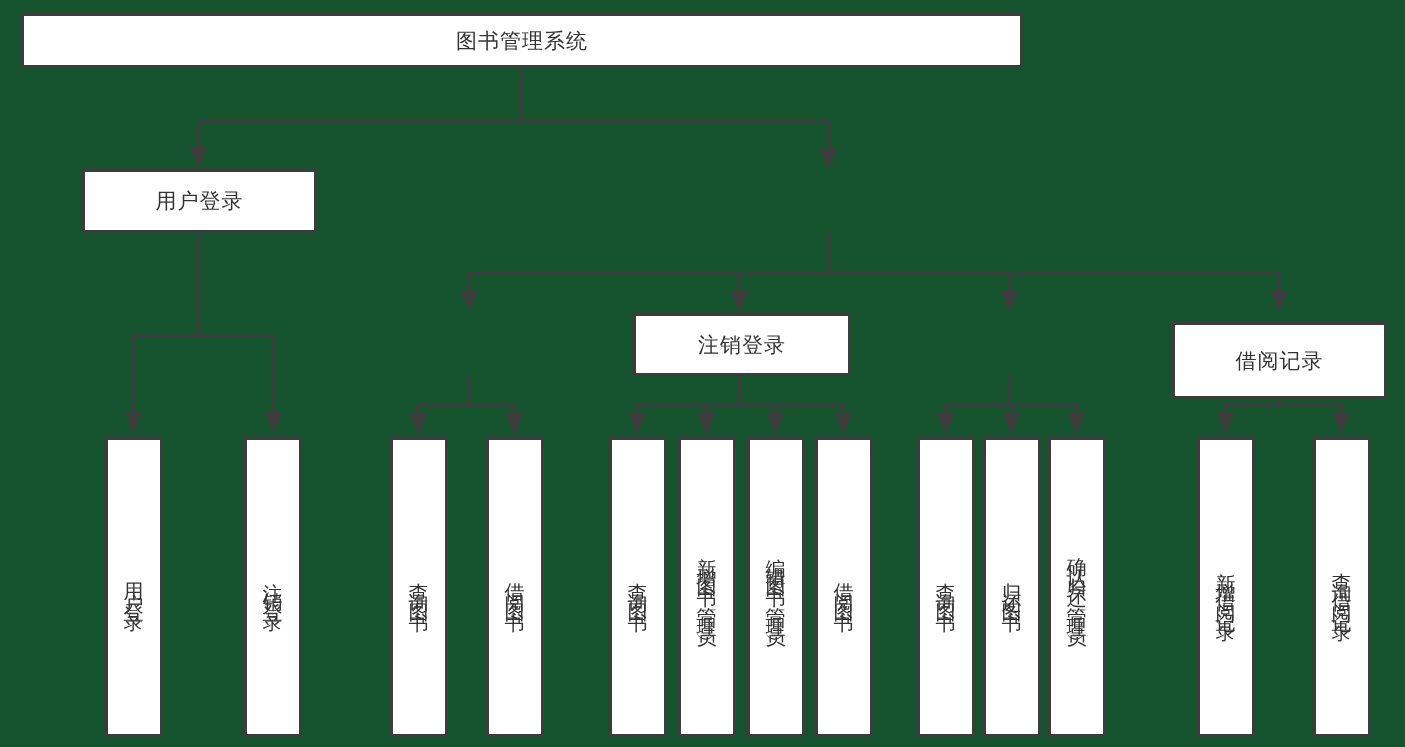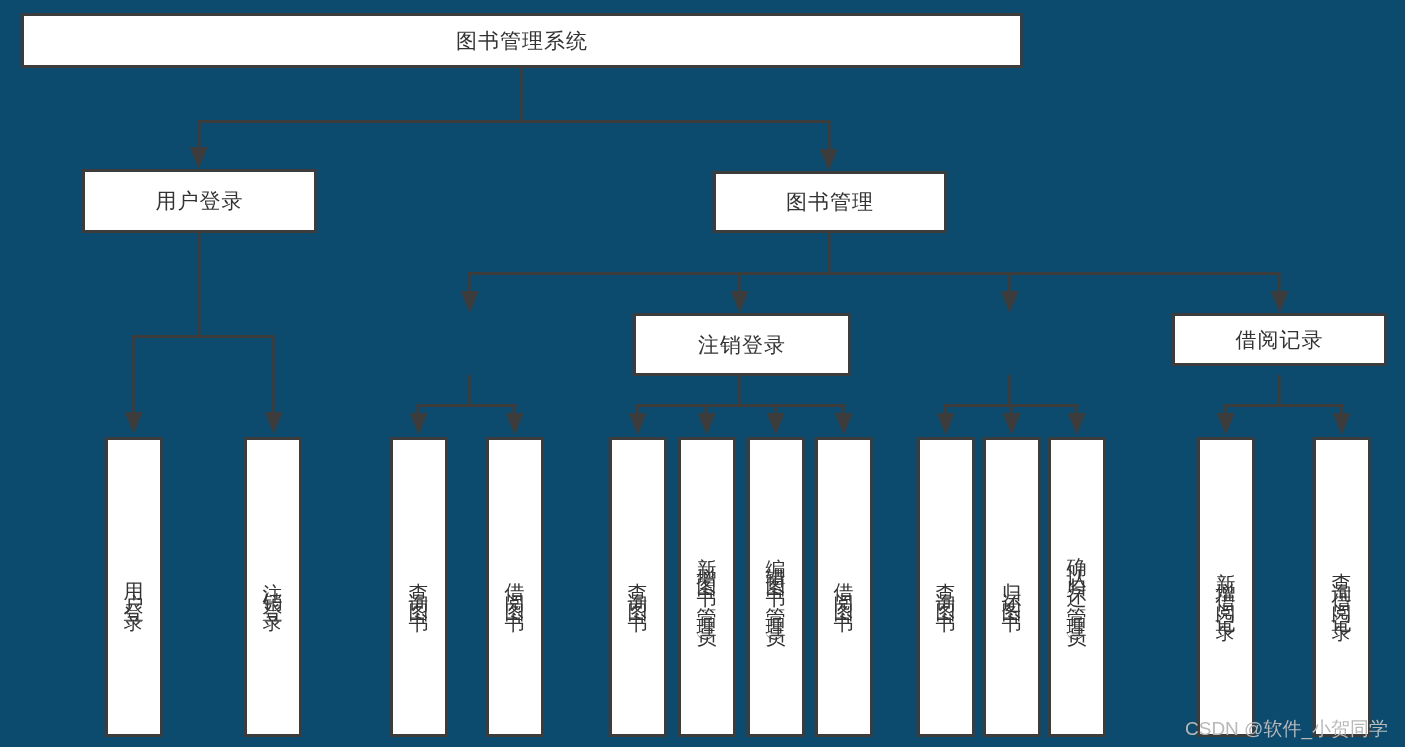--- a/index.html
+++ b/index.html
@@ -4,21 +4,21 @@
 <style>
   html, body {
     margin: 0;
     padding: 0;
     background: #ffffff;
   }
   .canvas {
     position: relative;
     width: 1405px;
     height: 747px;
-    background: #0c4a6e;
+    background: #14532d;
     font-family: "Liberation Sans", sans-serif;
     color: #333333;
     overflow: hidden;
   }
   .box {
     position: absolute;
     box-sizing: border-box;
     border: 3px solid #3c3c3c;
     background: #ffffff;
     display: flex;
@@ -67,24 +67,23 @@
   }
 </style>
 </head>
 <body>
 
 <div class="canvas">
 
   <div class="box" style="left:21px;top:13px;width:1002px;height:55px">图书管理系统</div>
 
   <div class="box" style="left:82px;top:169px;width:235px;height:64px">用户登录</div>
-  <div class="box" style="left:713px;top:171px;width:234px;height:62px">图书管理</div>
 
   <div class="box" style="left:633px;top:313px;width:218px;height:63px">注销登录</div>
-  <div class="box" style="left:1172px;top:313px;width:215px;height:53px">借阅记录</div>
+  <div class="box" style="left:1172px;top:322px;width:215px;height:77px">借阅记录</div>
 
   <div class="box vbox" style="left:105px;top:437px;width:58px;height:300px">用户登录</div>
   <div class="box vbox" style="left:244px;top:437px;width:58px;height:300px">注销登录</div>
 
   <div class="box vbox" style="left:390px;top:437px;width:58px;height:300px">查询图书</div>
   <div class="box vbox" style="left:486px;top:437px;width:58px;height:300px">借阅图书</div>
 
   <div class="box vbox" style="left:609px;top:437px;width:58px;height:300px">查询图书</div>
   <div class="box vbox" style="left:678px;top:437px;width:58px;height:300px">新增图书（管理员）</div>
   <div class="box vbox" style="left:747px;top:437px;width:58px;height:300px">编辑图书（管理员）</div>
@@ -149,15 +148,14 @@
   <div class="vl" style="left:1075px;top:404px;height:10px"></div>
   <div class="arr" style="left:1068px;top:413px"></div>
 
   <div class="vl" style="left:1278px;top:375px;height:30px"></div>
   <div class="hl" style="left:1224px;top:404px;width:120px"></div>
   <div class="vl" style="left:1224px;top:404px;height:10px"></div>
   <div class="arr" style="left:1217px;top:413px"></div>
   <div class="vl" style="left:1340px;top:404px;height:10px"></div>
   <div class="arr" style="left:1333px;top:413px"></div>
 
-  <div class="watermark">CSDN @软件_小贺同学</div>
 
 </div>
 
 </body></html>

